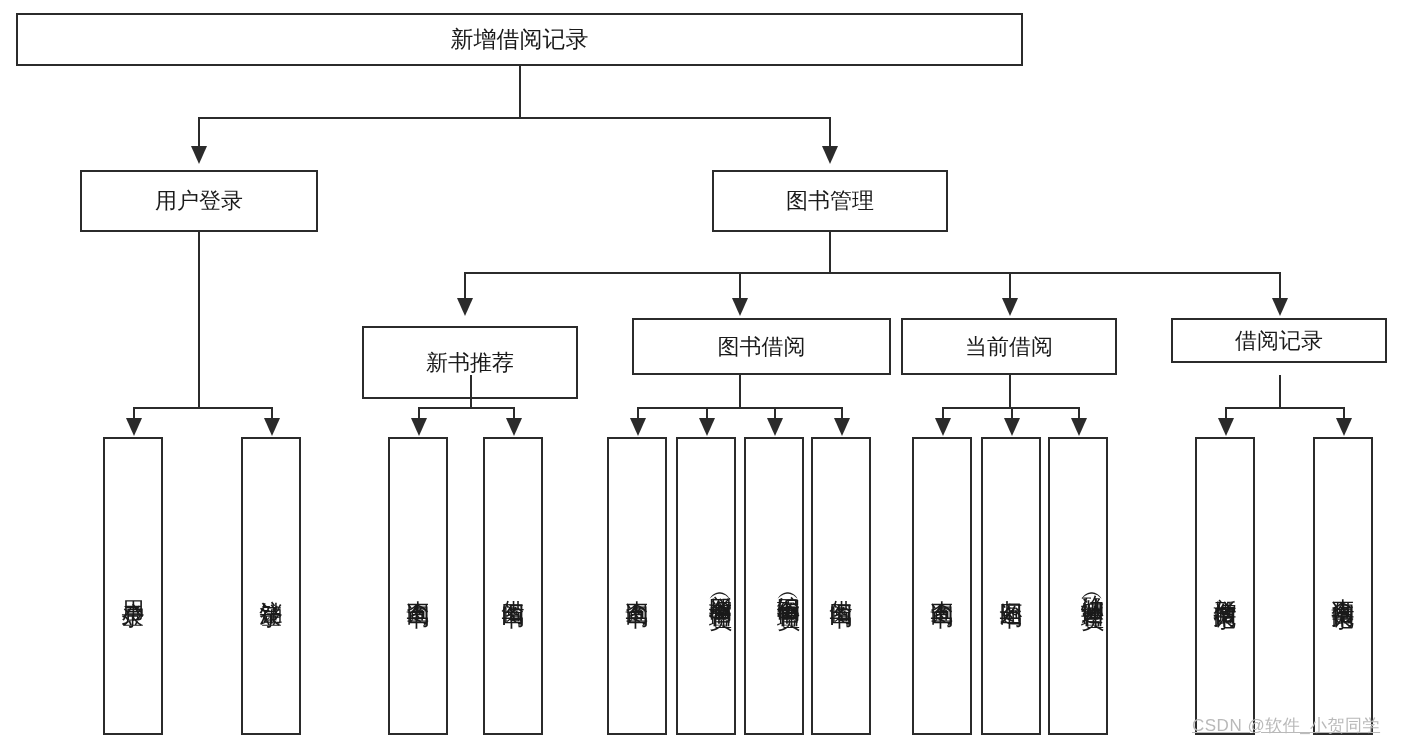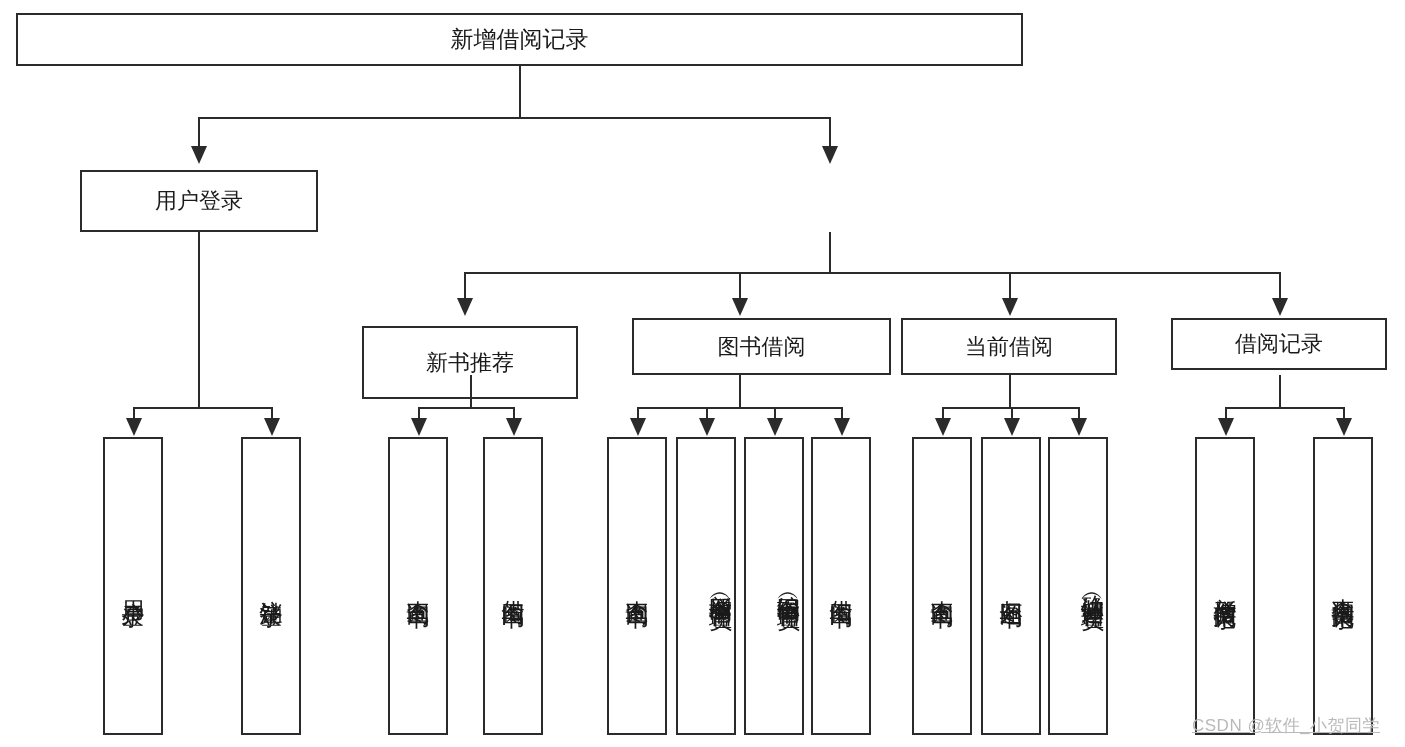--- a/index.html
+++ b/index.html
@@ -88,20 +88,23 @@
 
   <div class="edge h" style="left:198px; top:117px; width:633px;"></div>
 
   <div class="edge v" style="left:198px; top:117px; height:30px;"></div>
   <div class="arrow" style="left:191px; top:146px;"></div>
   <div class="edge v" style="left:829px; top:117px; height:30px;"></div>
   <div class="arrow" style="left:822px; top:146px;"></div>
 
   <div class="node lvl1" style="left:80px; top:170px; width:238px; height:62px;">
     <span>用户登录</span>
+  </div>
+  <div class="node lvl1" style="left:712px; top:170px; width:236px; height:62px;">
+    <span>图书管理</span>
   </div>
 
   <div class="edge v" style="left:198px; top:232px; height:176px;"></div>
   <div class="edge h" style="left:133px; top:407px; width:139px;"></div>
   <div class="edge v" style="left:133px; top:407px; height:12px;"></div>
   <div class="arrow" style="left:126px; top:418px;"></div>
   <div class="edge v" style="left:271px; top:407px; height:12px;"></div>
   <div class="arrow" style="left:264px; top:418px;"></div>
 
   <div class="edge v" style="left:829px; top:232px; height:41px;"></div>
@@ -117,21 +120,21 @@
 
   <div class="node lvl2" style="left:362px; top:326px; width:216px; height:73px;">
     <span>新书推荐</span>
   </div>
   <div class="node lvl2" style="left:632px; top:318px; width:259px; height:57px;">
     <span>图书借阅</span>
   </div>
   <div class="node lvl2" style="left:901px; top:318px; width:216px; height:57px;">
     <span>当前借阅</span>
   </div>
-  <div class="node lvl2" style="left:1171px; top:318px; width:216px; height:52px;">
+  <div class="node lvl2" style="left:1171px; top:318px; width:216px; height:45px;">
     <span>借阅记录</span>
   </div>
 
   <div class="edge v" style="left:470px; top:375px; height:33px;"></div>
   <div class="edge h" style="left:418px; top:407px; width:96px;"></div>
   <div class="edge v" style="left:418px; top:407px; height:12px;"></div>
   <div class="arrow" style="left:411px; top:418px;"></div>
   <div class="edge v" style="left:513px; top:407px; height:12px;"></div>
   <div class="arrow" style="left:506px; top:418px;"></div>
 

